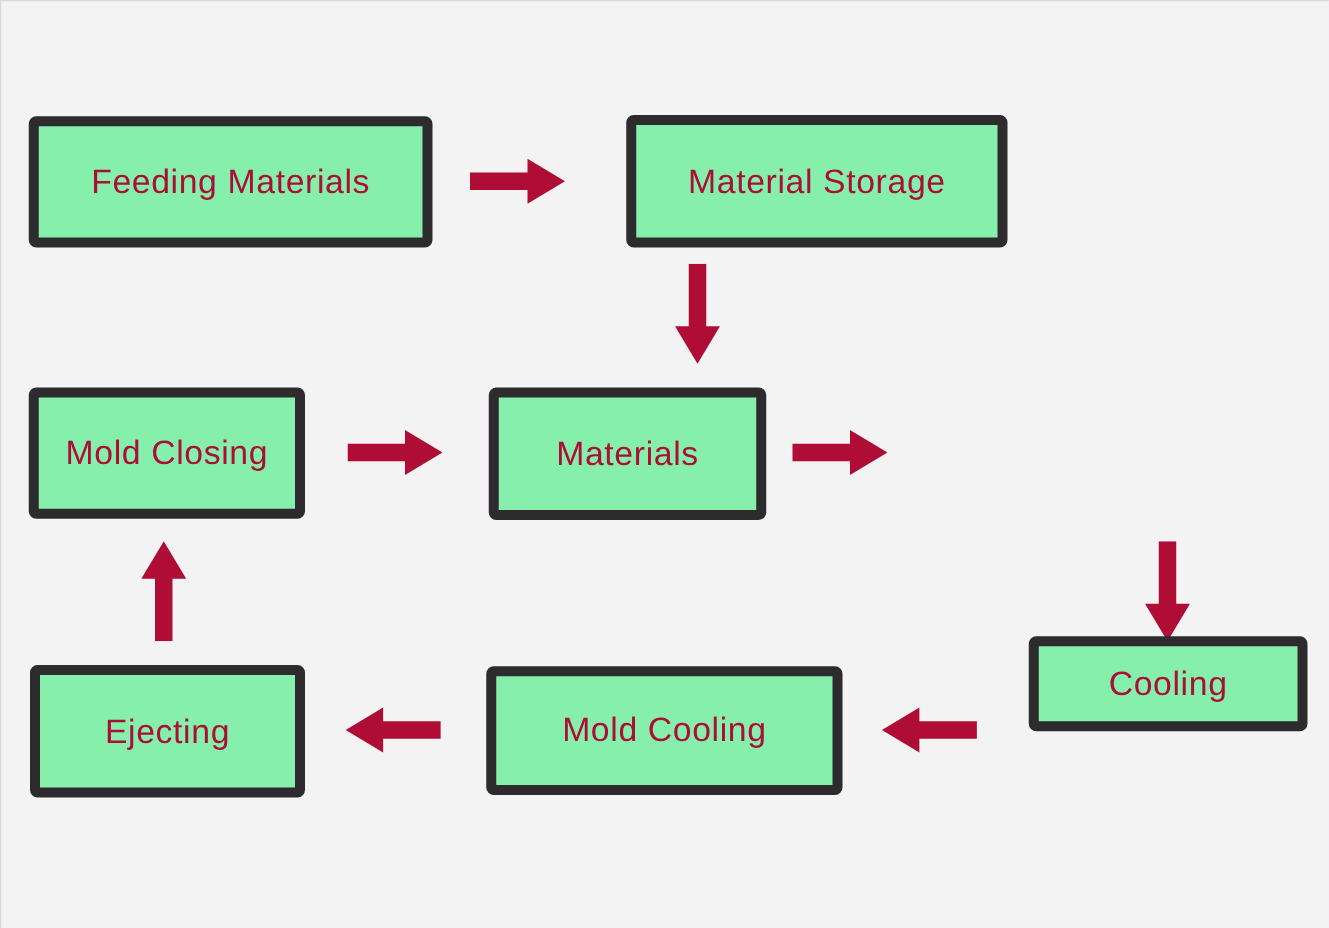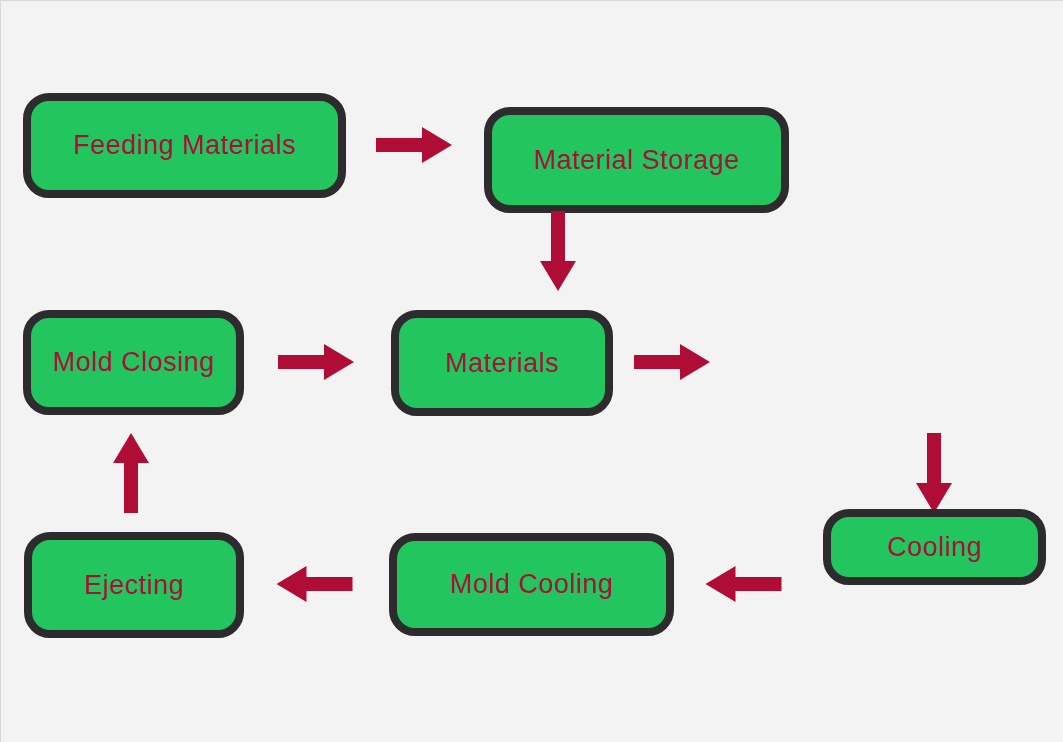--- a/index.html
+++ b/index.html
@@ -14,42 +14,42 @@
     height: 742px;
     background: #f4f3f4;
     overflow: hidden;
     border: 1px solid #d9d8d9;
     box-sizing: content-box;
   }
   .node {
     position: absolute;
     box-sizing: border-box;
     border: 8px solid #2e2b2e;
-    border-radius: 26px;
-    background: #22c55e;
+    border-radius: 6px;
+    background: #86efac;
     display: flex;
     align-items: center;
     justify-content: center;
     text-align: right;
   }
   .node .label {
     font-size: 27px;
     color: #ab0e36;
     letter-spacing: 0.5px;
     white-space: nowrap;
   }
   .arrow {
     position: absolute;
     display: block;
   }
   .arrow svg { display: block; width: 100%; height: 100%; }
 
   
   #node-feeding      { left: 22px;  top: 92px;  width: 323px; height: 105px; }
-  #node-storage      { left: 483px; top: 91px;  width: 305px; height: 106px; margin-top: 15px; }
+  #node-storage      { left: 500px; top: 91px;  width: 305px; height: 106px; }
   #node-mold-closing { left: 22px;  top: 309px; width: 221px; height: 105px; }
   #node-injection    { left: 390px; top: 309px; width: 222px; height: 106px; }
   #node-holding      { left: 733px; top: 308px; width: 314px; height: 107px; }
   #node-ejecting     { left: 23px;  top: 531px; width: 220px; height: 106px; }
   #node-mold-opening { left: 388px; top: 532px; width: 285px; height: 103px; }
   #node-cooling      { left: 822px; top: 508px; width: 223px; height: 76px; }
 
   
   #arrow-feeding-storage   { left: 375px; top: 124px; width: 76px; height: 40px; }
   #arrow-storage-injection { left: 539px; top: 210px; width: 36px; height: 80px; }

